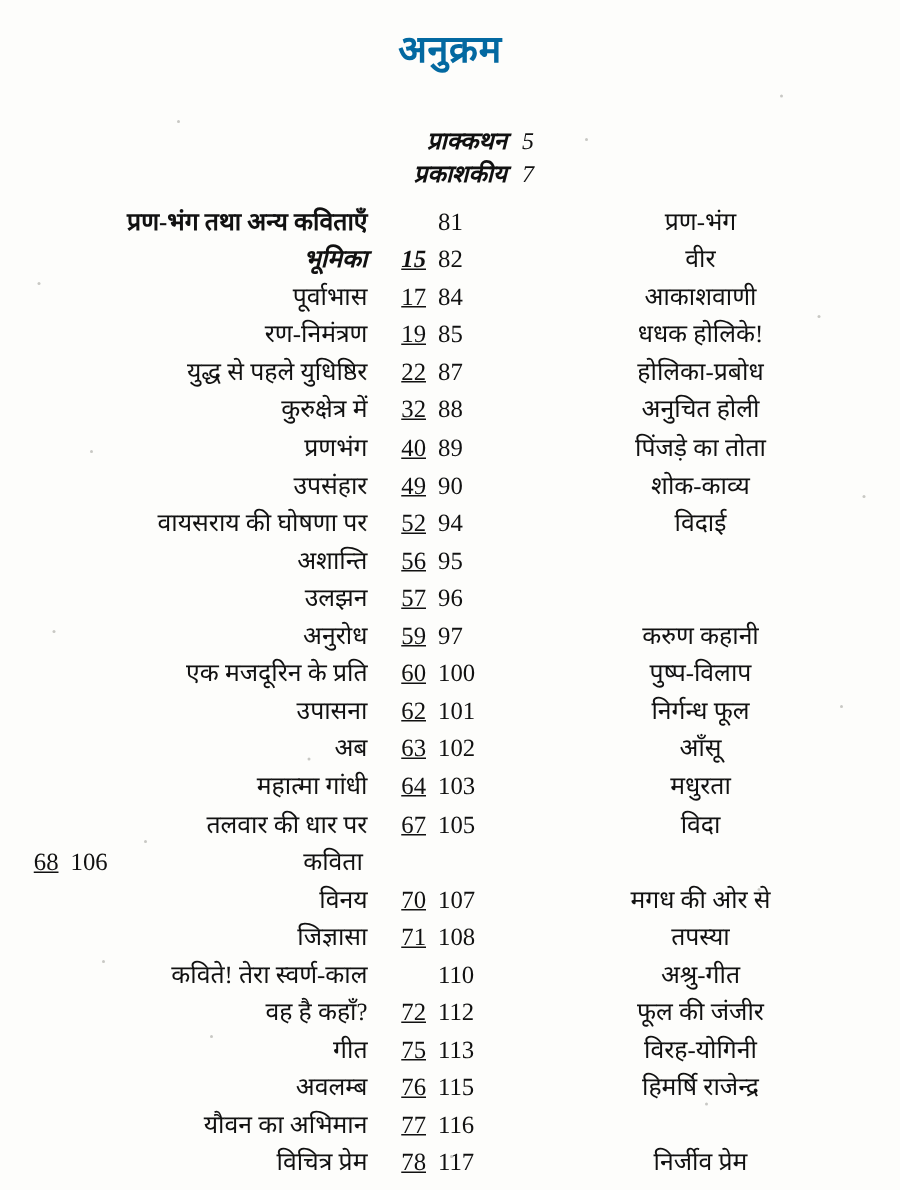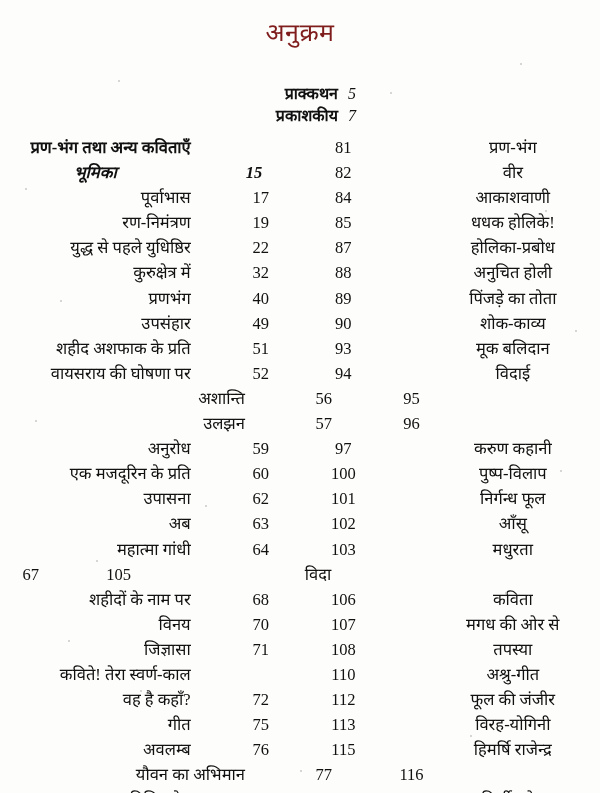--- a/index.html
+++ b/index.html
@@ -23,97 +23,97 @@
     pointer-events: none;
   }
   #page {
     position: relative;
     width: 600px;
     height: 793px;
   }
   .page-title {
     text-align: center;
     font-size: 25px;
-    font-weight: 400;
+    font-weight: 700;
     letter-spacing: 0.5px;
     padding-top: 14px;
-    color: #7f1d1d;
+    color: #0369a1;
   }
 
   
   .front-matter {
     margin-top: 34px;
   }
   .fm-row {
     display: flex;
     align-items: baseline;
     height: 22px;
   }
   .fm-title {
     width: 348px;
     text-align: right;
+    font-style: italic;
     font-weight: 700;
     font-size: 16px;
     padding-right: 10px;
     box-sizing: border-box;
   }
   .fm-page {
     width: 34px;
     text-align: left;
     font-style: italic;
     font-size: 16px;
   }
 
   
   .contents {
     margin-top: 9px;
   }
   .row {
     display: flex;
     align-items: baseline;
     height: 25.1px;
-    gap: 48px;
   }
   .c-left-title {
     width: 245px;
     text-align: right;
     font-size: 16.5px;
     padding-right: 0px;
     box-sizing: border-box;
     white-space: nowrap;
   }
   .c-left-page {
     width: 47px;
     text-align: right;
     font-size: 16.5px;
     padding-right: 8px;
     box-sizing: border-box;
+    text-decoration: underline;
   }
   .c-right-page {
     width: 47px;
-    text-align: center;
+    text-align: left;
     font-size: 16.5px;
     padding-right: 0px;
     box-sizing: border-box;
   }
   .c-right-title {
     width: 240px;
     text-align: center;
     font-size: 16.5px;
     padding-left: 16px;
     box-sizing: border-box;
     white-space: nowrap;
   }
   .bold {
     font-weight: 700;
   }
   .italic {
     font-style: italic;
     font-weight: 700;
-    text-align: center;
   }
 </style>
 </head>
 <body>
 
 <div id="page">
 
   <div class="page-title">अनुक्रम</div>
 
   <div class="front-matter">
@@ -170,26 +170,20 @@
         <div class="c-right-page">89</div>
         <div class="c-right-title">पिंजड़े का तोता</div>
       </div>
       <div class="row">
         <div class="c-left-title">उपसंहार</div>
         <div class="c-left-page">49</div>
         <div class="c-right-page">90</div>
         <div class="c-right-title">शोक-काव्य</div>
       </div>
       <div class="row">
-        <div class="c-left-title">शहीद अशफाक के प्रति</div>
-        <div class="c-left-page">51</div>
-        <div class="c-right-page">93</div>
-        <div class="c-right-title">मूक बलिदान</div>
-      </div>
-      <div class="row">
         <div class="c-left-title">वायसराय की घोषणा पर</div>
         <div class="c-left-page">52</div>
         <div class="c-right-page">94</div>
         <div class="c-right-title">विदाई</div>
       </div>
       <div class="row">
         <div class="c-left-title">अशान्ति</div>
         <div class="c-left-page">56</div>
         <div class="c-right-page">95</div>
       </div>
@@ -222,26 +216,26 @@
         <div class="c-right-page">102</div>
         <div class="c-right-title">आँसू</div>
       </div>
       <div class="row">
         <div class="c-left-title">महात्मा गांधी</div>
         <div class="c-left-page">64</div>
         <div class="c-right-page">103</div>
         <div class="c-right-title">मधुरता</div>
       </div>
       <div class="row">
+        <div class="c-left-title">तलवार की धार पर</div>
         <div class="c-left-page">67</div>
         <div class="c-right-page">105</div>
         <div class="c-right-title">विदा</div>
       </div>
       <div class="row">
-        <div class="c-left-title">शहीदों के नाम पर</div>
         <div class="c-left-page">68</div>
         <div class="c-right-page">106</div>
         <div class="c-right-title">कविता</div>
       </div>
       <div class="row">
         <div class="c-left-title">विनय</div>
         <div class="c-left-page">70</div>
         <div class="c-right-page">107</div>
         <div class="c-right-title">मगध की ओर से</div>
       </div>

